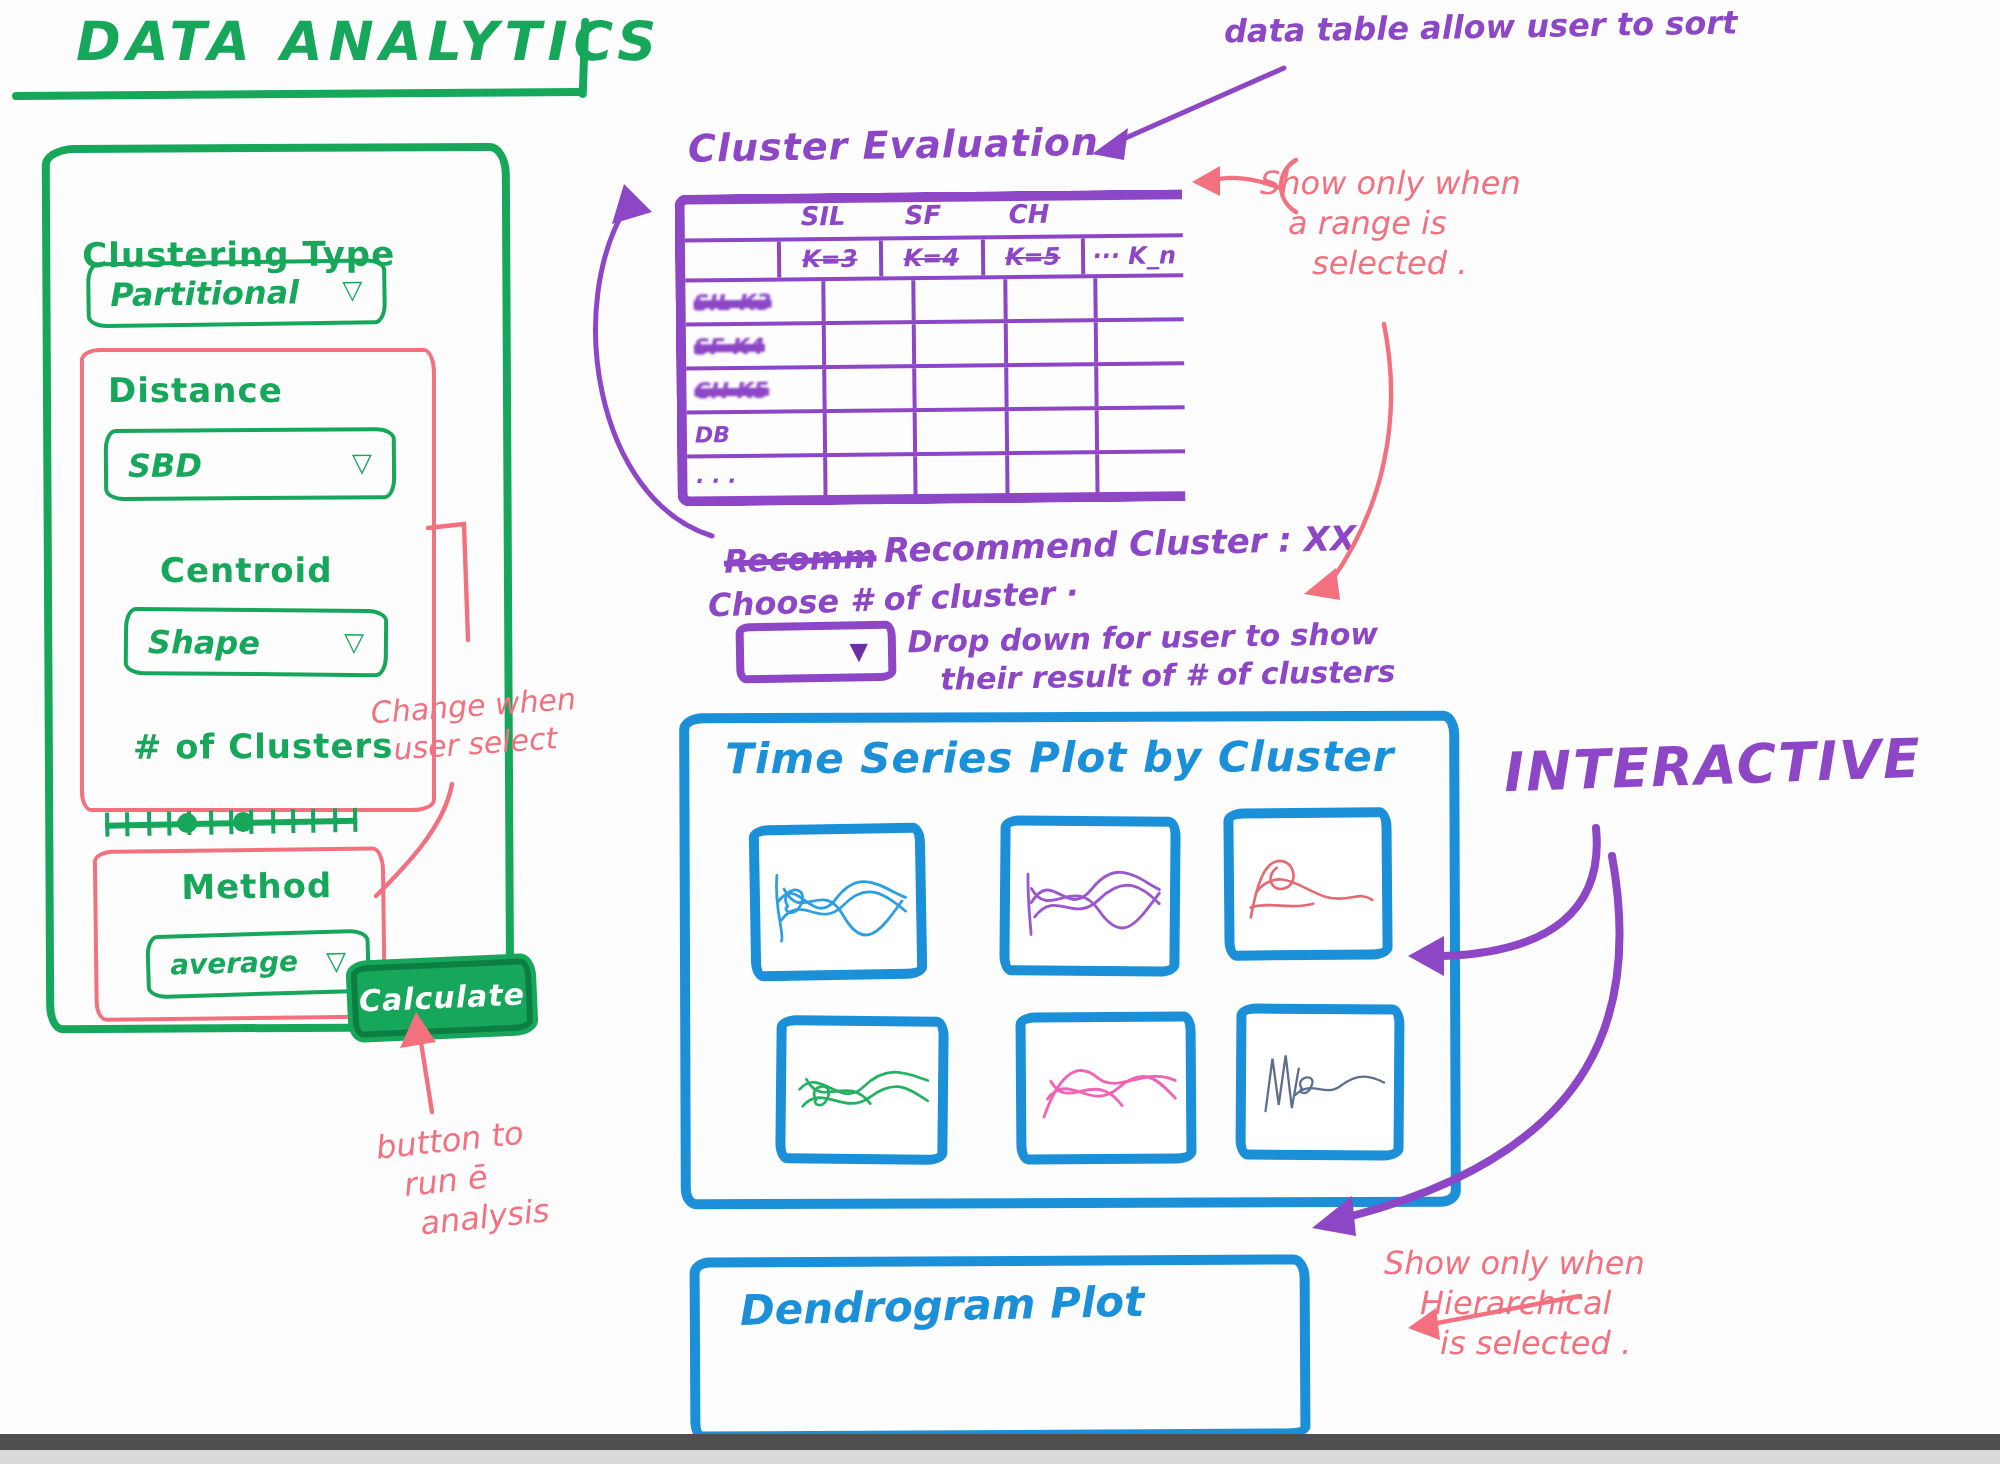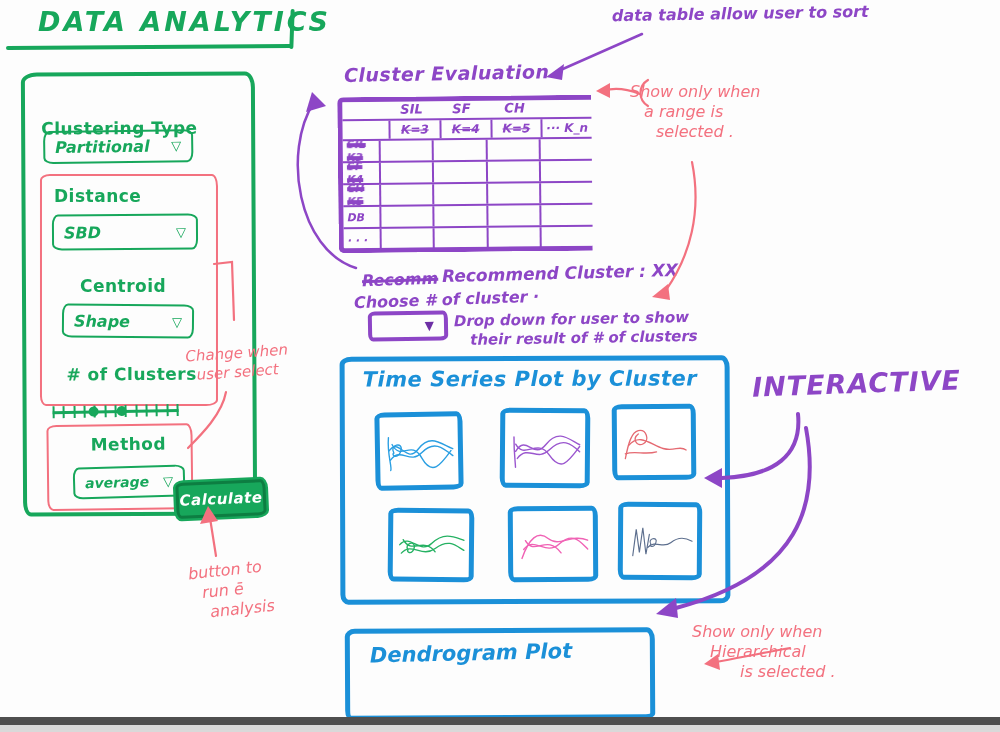--- a/index.html
+++ b/index.html
@@ -68,21 +68,21 @@
   .hdr-row { display:flex; height:22px; border-top:2px solid #8d46c6; border-bottom:2px solid #8d46c6; }
   .hdr-cell {
     flex:1; font-size:12px; font-weight:bold; color:#8d46c6;
     border-left:2px solid #8d46c6; display:flex; align-items:center; justify-content:center;
     text-decoration:line-through; font-style:italic;
   }
   .hdr-spacer { width:46px; }
   .body-row { display:flex; height:22px; border-bottom:2px solid #8d46c6; }
   .body-row:last-child { border-bottom:none; }
   .row-label {
-    width:36px; font-size:11px; font-weight:bold; color:#8d46c6;
+    width:68px; font-size:11px; font-weight:bold; color:#8d46c6;
     display:flex; align-items:center; padding-left:4px; font-style:italic;
   }
   .row-label.scribbled { text-decoration:line-through; text-decoration-thickness:4px; filter:blur(0.4px); }
   .body-cell { flex:1; border-left:2px solid #8d46c6; }
 
   
   .purple-note { font-size:16px; font-weight:bold; font-style:italic; }
   .struck { text-decoration:line-through; text-decoration-thickness:2.5px; }
   .mini-dd {
     left:368px; top:311px; width:80px; height:30px;
@@ -344,21 +344,21 @@
 
   <div class="abs interactive-label purple" style="left:752px; top:368px;">INTERACTIVE</div>
 
   <div class="abs dendro-box">
     <div class="abs dendro-title blue" style="left:20px; top:8px; transform:rotate(-1deg);">Dendrogram Plot</div>
   </div>
 
   <div class="abs annot pink" style="left:692px; top:622px; font-size:16px;">
     <div>Show only when</div>
     <div style="margin-left:18px;">Hierarchical</div>
-    <div style="margin-left:48px;">is selected .</div>
+    <div style="margin-left:28px;">is selected .</div>
   </div>
 
   <div class="abs bottom-bar-dark"></div>
   <div class="abs bottom-bar-light"></div>
 
   <svg class="overlay">
 
     <g stroke="#8d46c6" fill="none" stroke-width="2.5" stroke-linecap="round">
       <path d="M356 268 C298 250 282 152 314 102"></path>
       <polygon points="312,92 306,112 326,106" fill="#8d46c6" stroke="none"></polygon>

